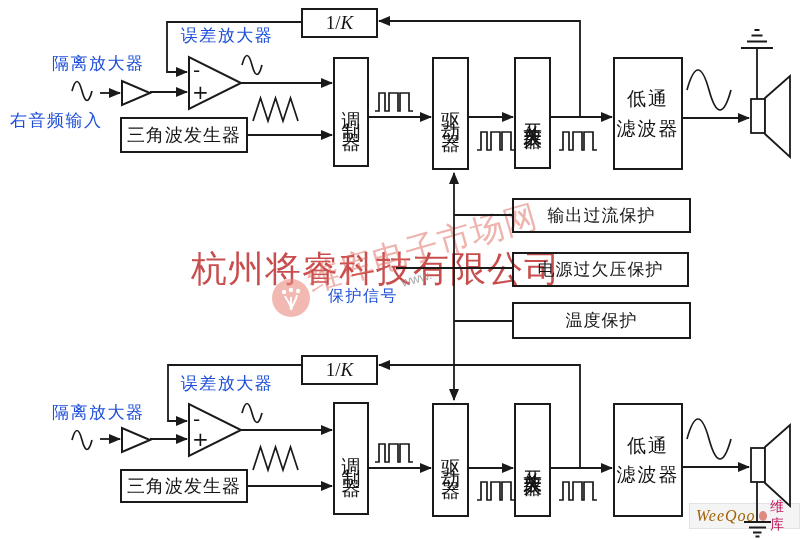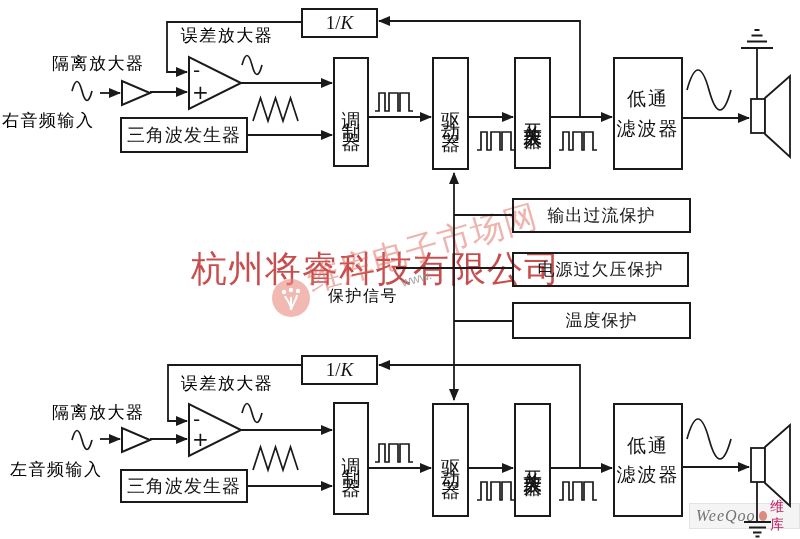--- a/index.html
+++ b/index.html
@@ -8,37 +8,37 @@
   .layer{position:absolute;left:0;top:0;width:800px;height:539px;}
   #wm-layer{z-index:0;}
   #wire-layer{z-index:1;}
   #ui-layer{z-index:2;}
   .box{position:absolute;border:2px solid #1a1a1a;box-sizing:border-box;background:transparent;
        display:flex;align-items:center;justify-content:center;text-align:center;}
   .vt{writing-mode:vertical-rl;text-orientation:upright;}
   .lsw{letter-spacing:11px;}
   .lst{letter-spacing:2px;}
   .bt{font-size:19px;}
-  .lbl{position:absolute;font-size:17px;letter-spacing:1.5px;white-space:nowrap;color:#000000;}
+  .lbl{position:absolute;font-size:17px;letter-spacing:1.5px;white-space:nowrap;color:#1d4ed8;}
   .sign{position:absolute;font-size:20px;line-height:18px;font-family:"DejaVu Sans",sans-serif;}
   .it{font-style:italic;}
   .gainbox{font-size:19px;}
   .protbox{font-size:17px;letter-spacing:1px;}
   .lpf-in div{font-size:19px;line-height:1.55;letter-spacing:2px;}
   .trig{font-size:18px;letter-spacing:1px;}
   .wm-co{position:absolute;left:191px;top:245px;font-size:36px;letter-spacing:1px;
          color:#b91c1c;opacity:.78;white-space:nowrap;}
   .wm-red{position:absolute;left:308px;top:259px;font-size:33px;letter-spacing:1px;
           color:rgba(222,104,92,.5);transform:rotate(-16deg);transform-origin:0 50%;white-space:nowrap;}
   .wm-www{position:absolute;left:401px;top:271px;font-size:13px;color:rgba(150,150,150,.85);
           transform:rotate(-16deg);font-family:"Liberation Sans",sans-serif;}
   .wm-weeqoo{position:absolute;left:689px;top:503px;height:26px;padding:0 6px;
              background:rgba(243,243,243,.95);border:1px solid rgba(225,225,225,.9);
              display:flex;align-items:center;gap:3px;box-sizing:border-box;}
-  .wq-en{font-style:italic;font-size:16px;color:#737373;letter-spacing:1px;}
+  .wq-en{font-style:italic;font-size:16px;color:#a16207;letter-spacing:1px;}
   .wq-dot{width:10px;height:10px;border-radius:50%;background:rgba(216,111,99,.8);}
   .wq-cn{font-size:14px;color:#be185d;}
 </style>
 </head>
 <body>
 
 <div class="layer" id="wm-layer">
   <div class="wm-co">杭州将睿科技有限公司</div>
   <svg width="42" height="42" style="position:absolute;left:270px;top:277px;">
     <circle cx="21" cy="21" r="19" fill="rgba(233,138,127,0.6)"></circle>
@@ -140,21 +140,21 @@
 <div class="layer" id="ui-layer">
 
   <div class="box gainbox" style="left:301px;top:8px;width:77px;height:30px;">
     <span>1/</span>
       <span class="it">K</span>
   </div>
   <div class="lbl" style="left:173px;top:24px;width:108px;text-align:center;">误差放大器</div>
   <div class="lbl" style="left:52px;top:52px;">隔离放大器</div>
   <div class="sign" style="left:193px;top:61px;">-</div>
   <div class="sign" style="left:192px;top:83px;">+</div>
-  <div class="lbl" style="left:2px;top:109px;">右音频输入</div>
+  <div class="lbl" style="left:10px;top:109px;">右音频输入</div>
   <div class="box trig" style="left:120px;top:117px;width:128px;height:36px;">三角波发生器</div>
   <div class="box" style="left:333px;top:57px;width:36px;height:110px;">
       <span class="vt lsw bt">调制器</span>
     </div>
   <div class="box" style="left:432px;top:57px;width:37px;height:113px;">
       <span class="vt lsw bt">驱动器</span>
     </div>
   <div class="box" style="left:514px;top:57px;width:37px;height:112px;">
       <span class="vt lst bt">开关放大器</span>
     </div>
@@ -169,21 +169,20 @@
   <div class="box protbox" style="left:512px;top:302px;width:179px;height:37px;">温度保护</div>
 
   <div class="box gainbox" style="left:301px;top:355px;width:77px;height:30px;">
     <span>1/</span>
       <span class="it">K</span>
   </div>
   <div class="lbl" style="left:173px;top:372px;width:108px;text-align:center;">误差放大器</div>
   <div class="lbl" style="left:52px;top:401px;">隔离放大器</div>
   <div class="sign" style="left:193px;top:410px;">-</div>
   <div class="sign" style="left:192px;top:430px;">+</div>
-  <div class="lbl" style="left:10px;top:458px;">左音频输入</div>
   <div class="box trig" style="left:120px;top:469px;width:128px;height:34px;">三角波发生器</div>
   <div class="box" style="left:333px;top:402px;width:36px;height:113px;">
       <span class="vt lsw bt">调制器</span>
     </div>
   <div class="box" style="left:432px;top:403px;width:37px;height:114px;">
       <span class="vt lsw bt">驱动器</span>
     </div>
   <div class="box" style="left:514px;top:403px;width:37px;height:114px;">
       <span class="vt lst bt">开关放大器</span>
     </div>

